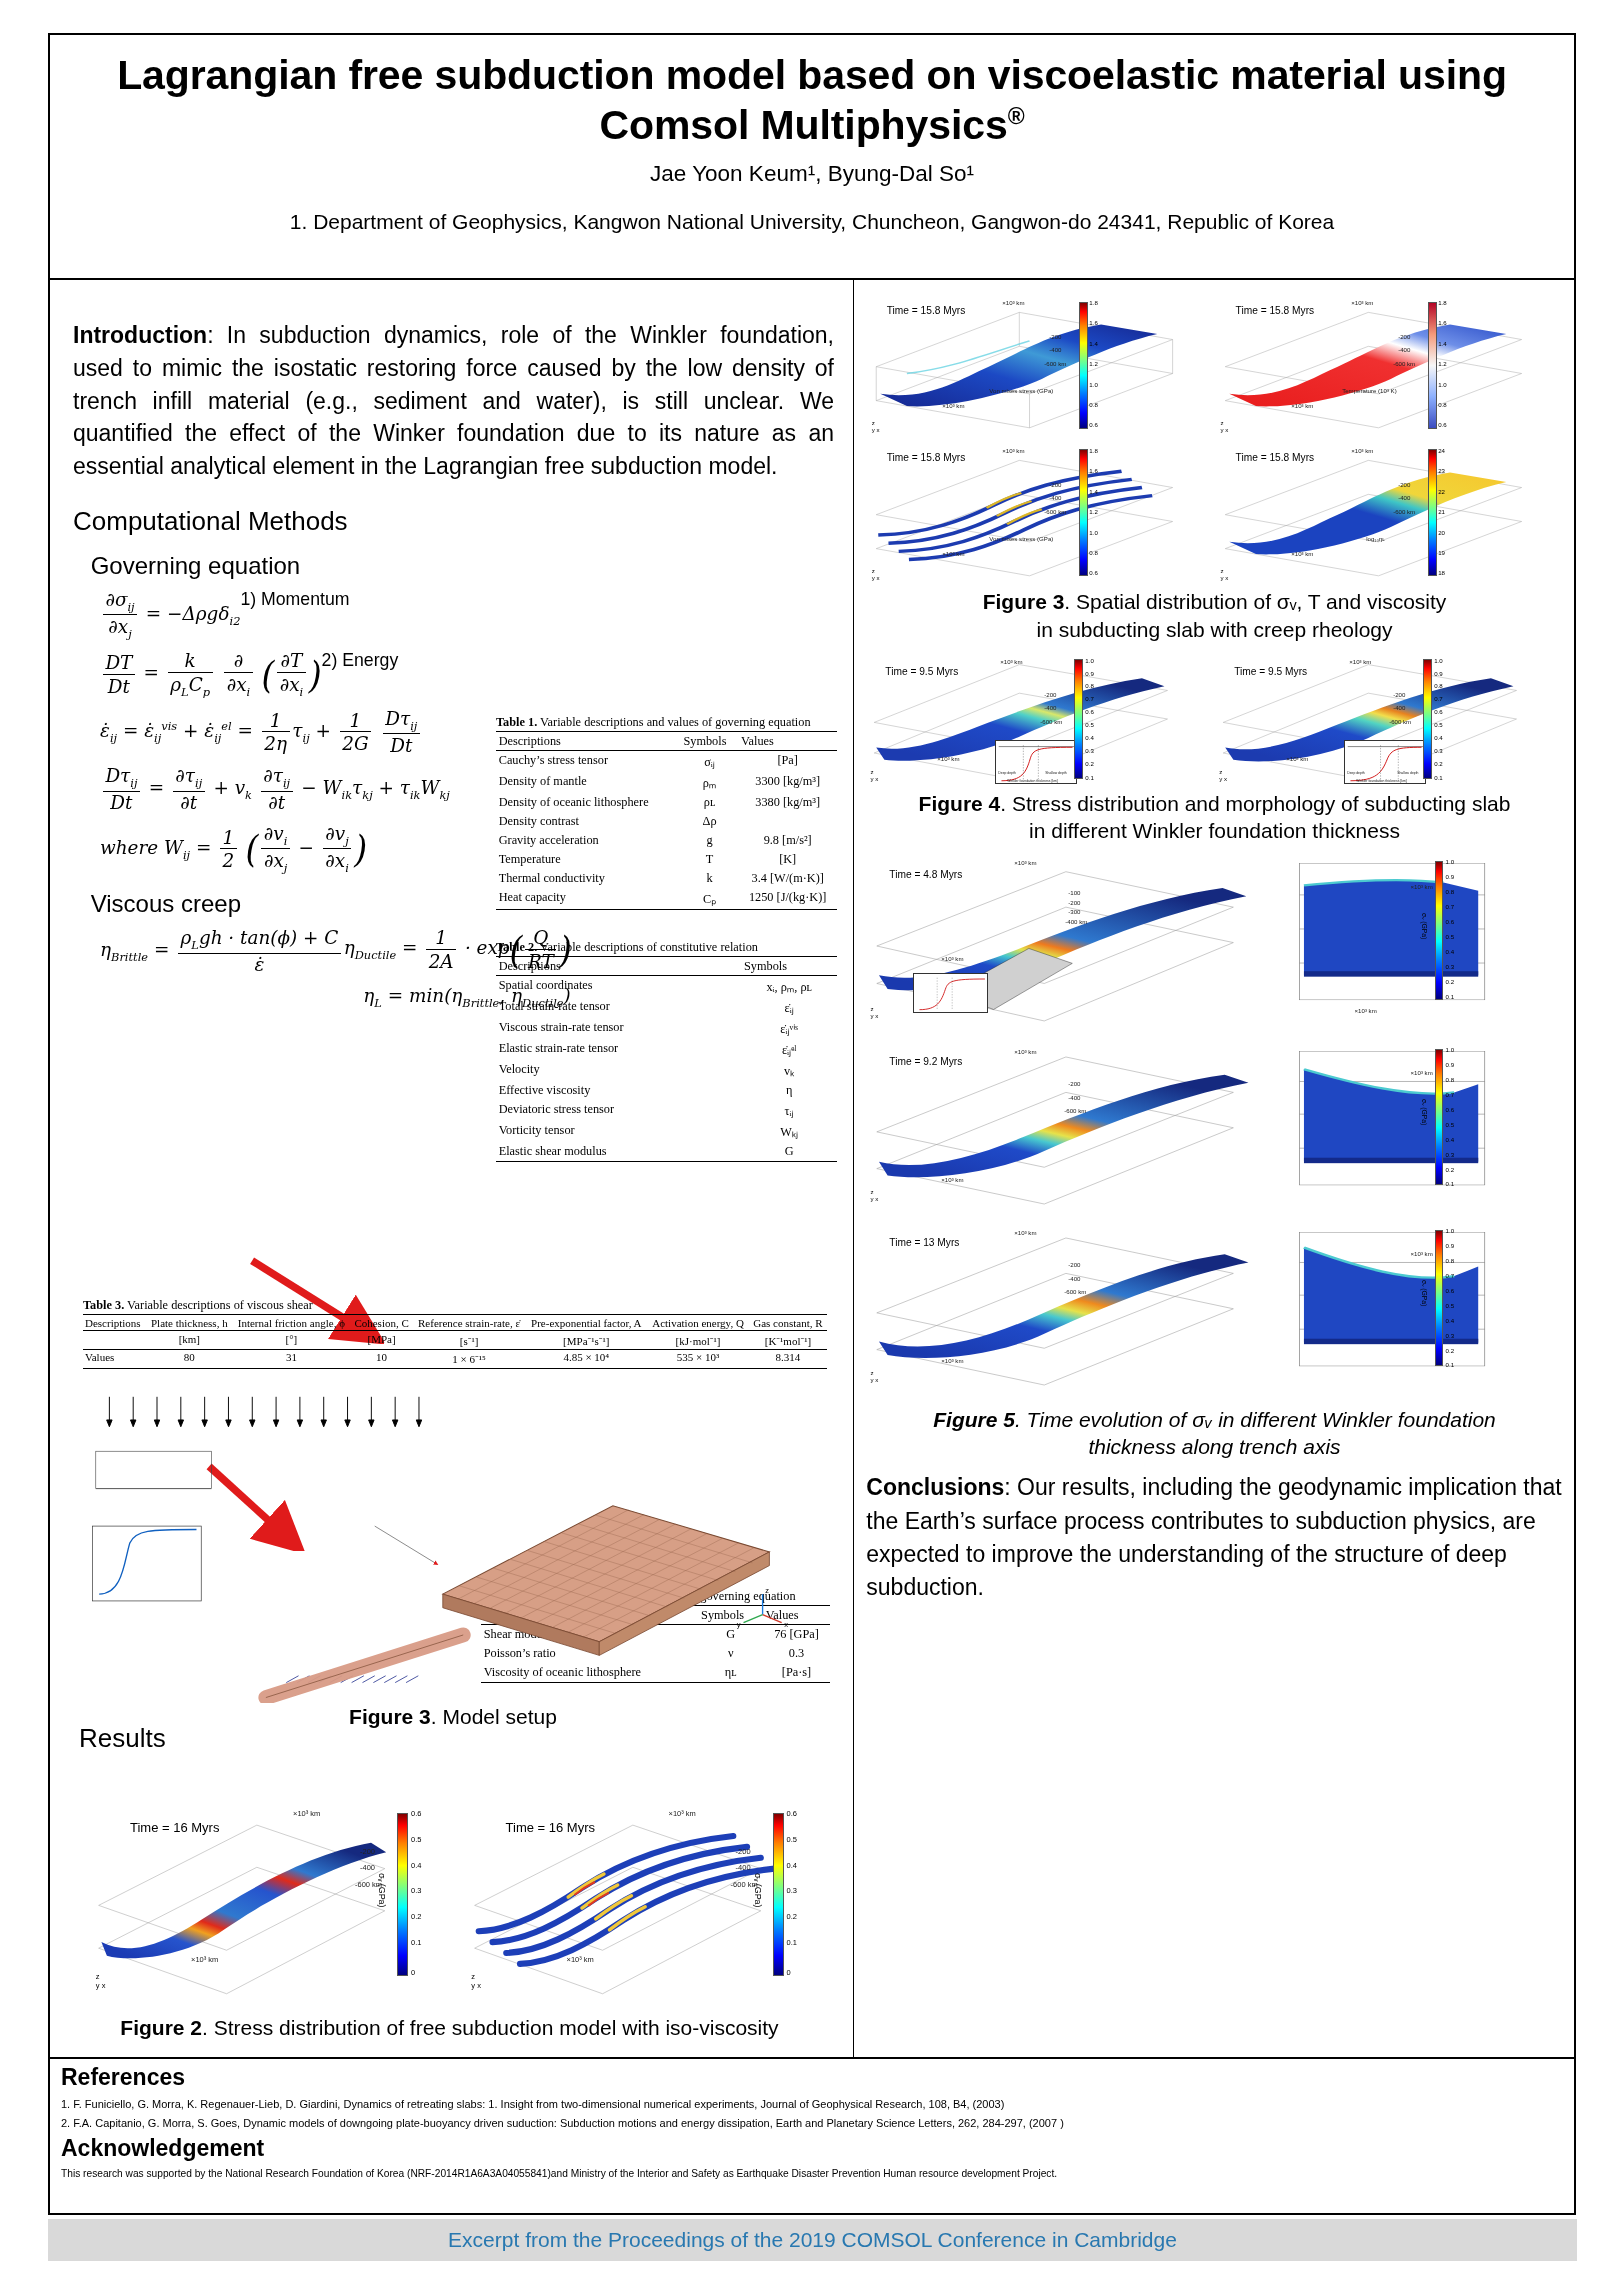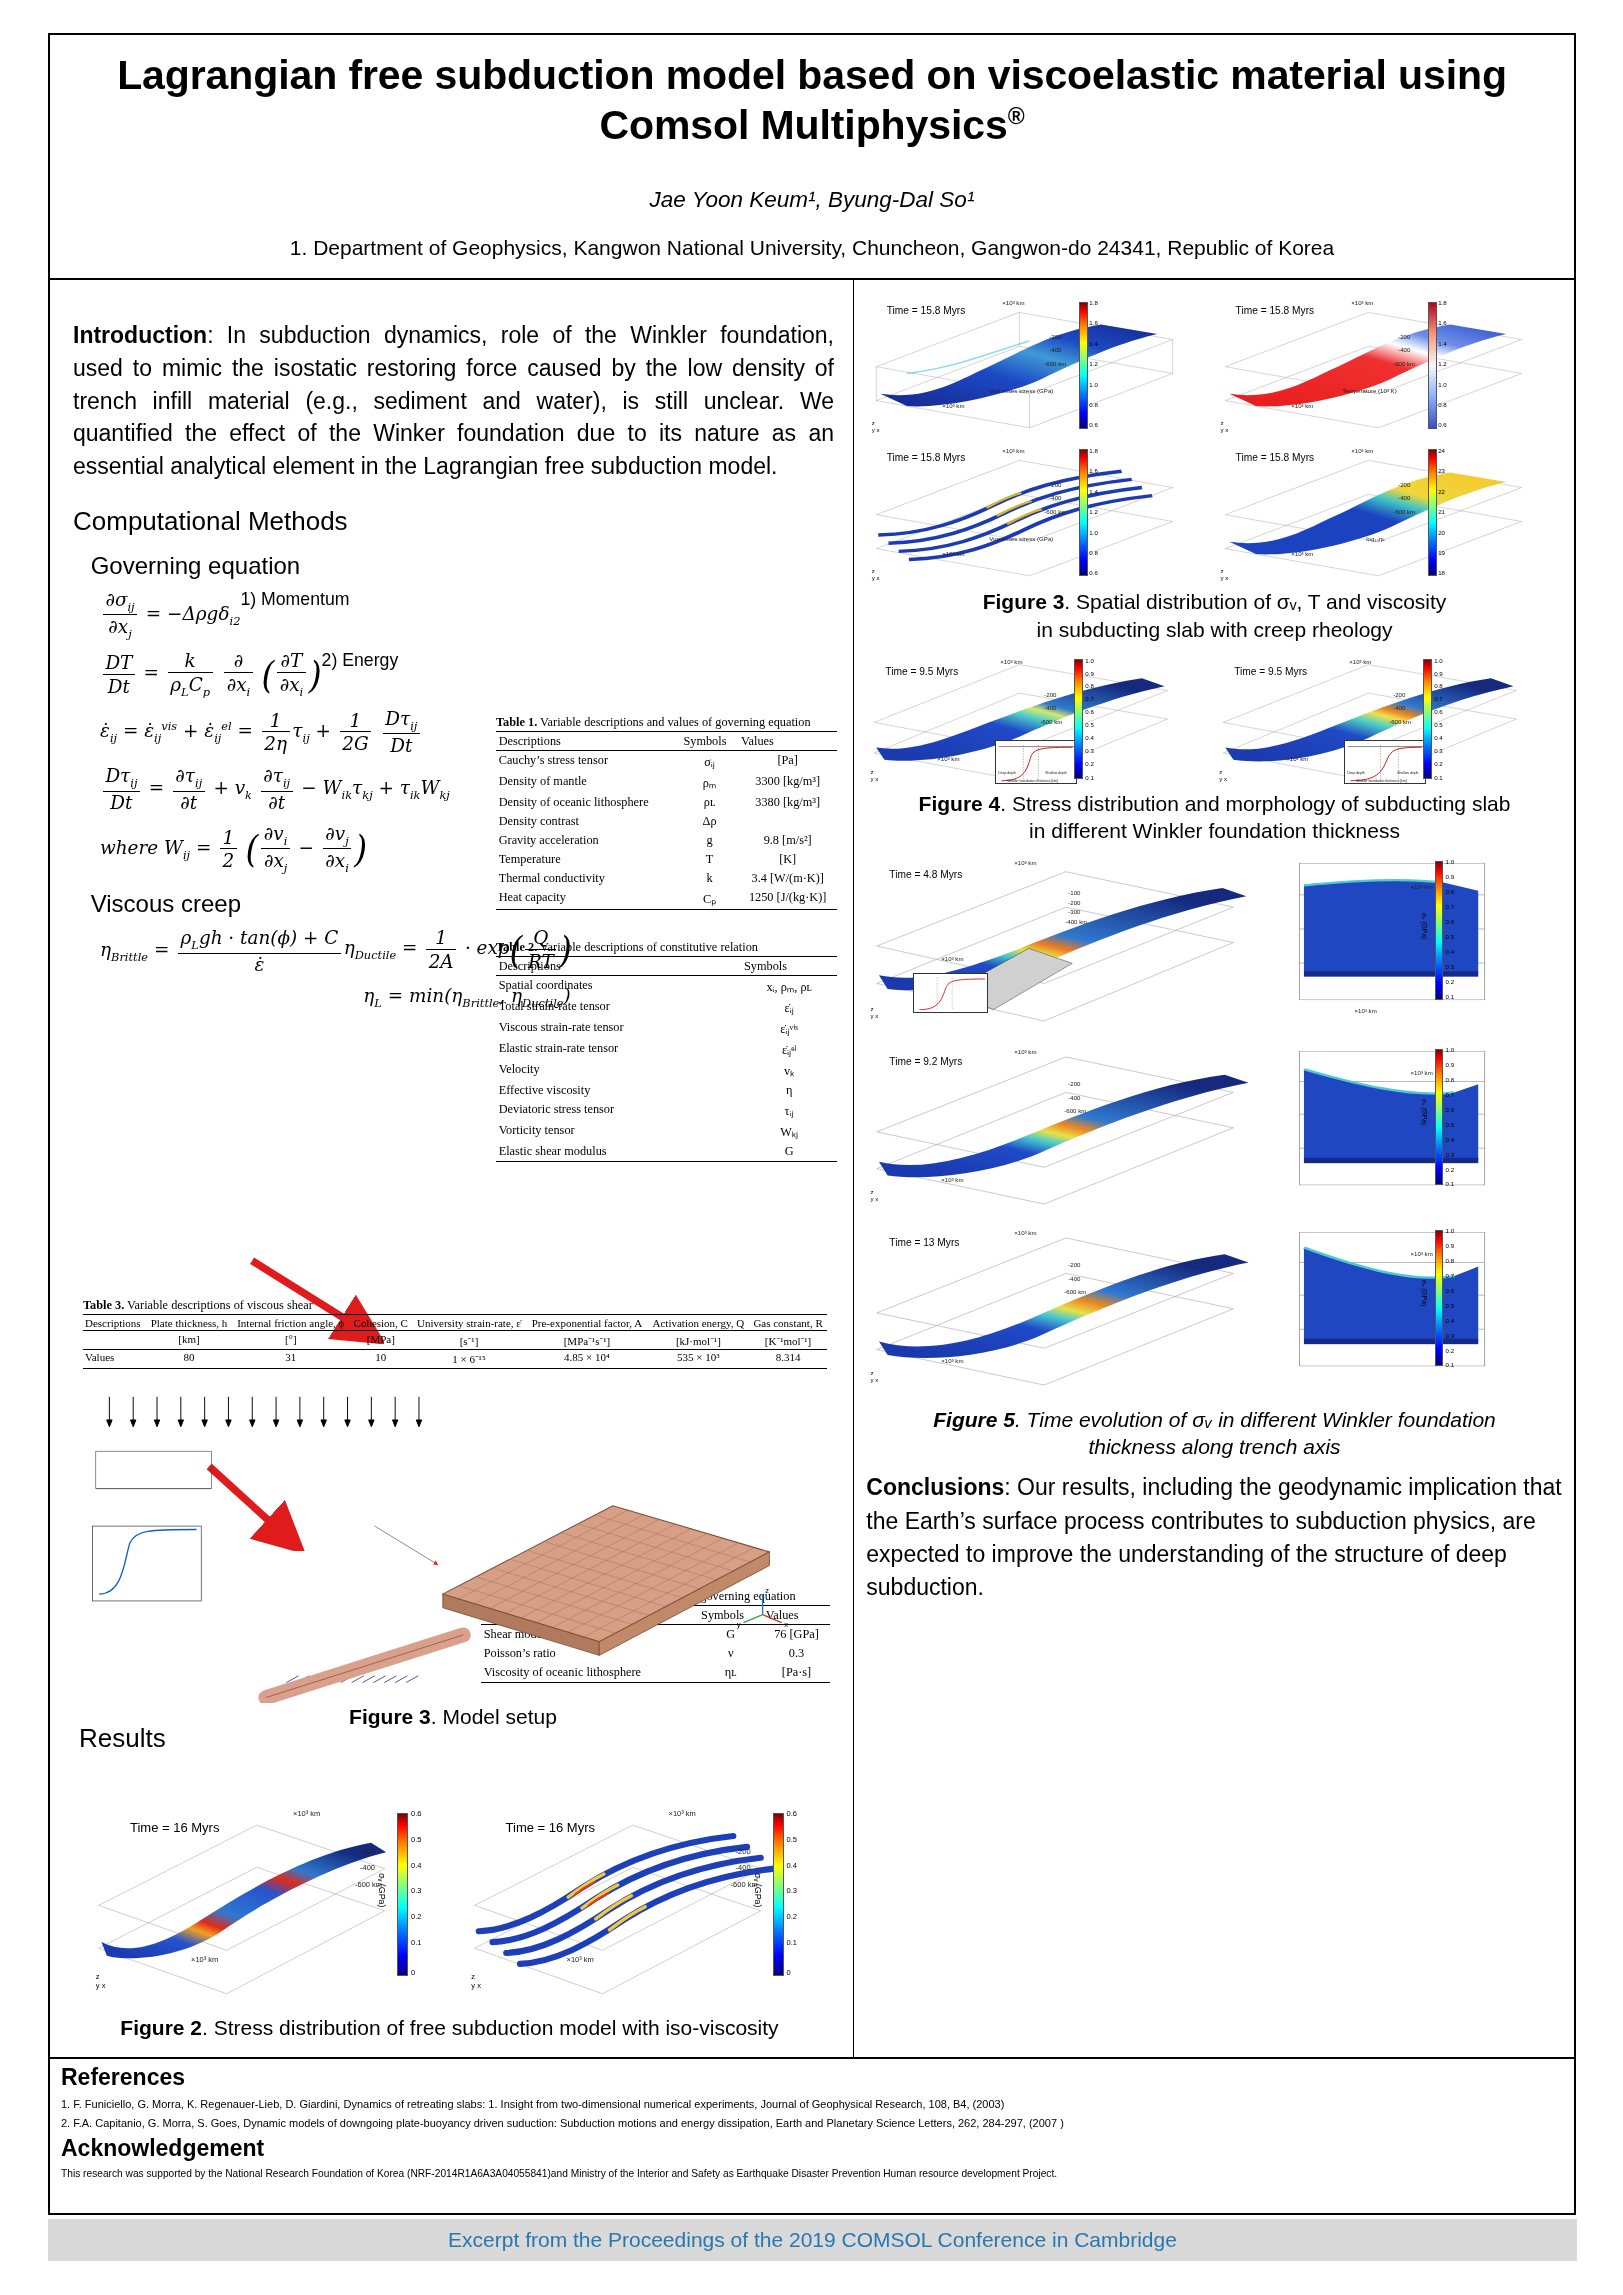--- a/index.html
+++ b/index.html
@@ -16,21 +16,21 @@
 
   
   .frame { position:absolute; left:48px; top:33px; right:48px; bottom:80px;
            border:2px solid #000; }
 
   
   .header { position:absolute; left:50px; top:35px; width:1524px; height:245px;
             border-bottom:2px solid #000; text-align:center; padding:15px 27px 0 27px; }
   .title { font-size:41px; font-weight:700; line-height:1.22; letter-spacing:-0.1px; }
   .title .reg { font-size:23px; vertical-align:super; }
-  .authors { font-size:22.5px; margin-top:37px;font-style:italic; }
+  .authors { font-size:22.5px; margin-top:11px; }
   .affil { font-size:21px; margin-top:23px; }
 
   
   .body-area { position:absolute; left:50px; top:280px; width:1524px; height:1777px; }
   .col-left  { position:absolute; left:0;    top:0; width:804px; height:100%;
                border-right:1.4px solid #000; padding:16.3px 19px 0 23px; }
   .col-right { position:absolute; left:804px; top:0; width:721px; height:100%;
                padding:11px 12.3px 0 12.3px; }
 
   
@@ -848,21 +848,21 @@
     <div class="cap">
       <b>Table 3.</b><span> Variable descriptions of viscous shear</span>
     </div>
     <table>
       <tbody>
           <tr>
         <th>Descriptions</th>
         <th>Plate thickness, h</th>
         <th>Internal friction angle, ϕ</th>
         <th>Cohesion, C</th>
-        <th>University strain-rate, ε̇</th>
+        <th>Reference strain-rate, ε̇</th>
         <th>Pre-exponential factor, A</th>
         <th>Activation energy, Q</th>
         <th>Gas constant, R</th>
       </tr>
       <tr>
         <td></td>
         <td>[km]</td>
         <td>[°]</td>
         <td>[MPa]</td>
         <td>[s⁻¹]</td>

